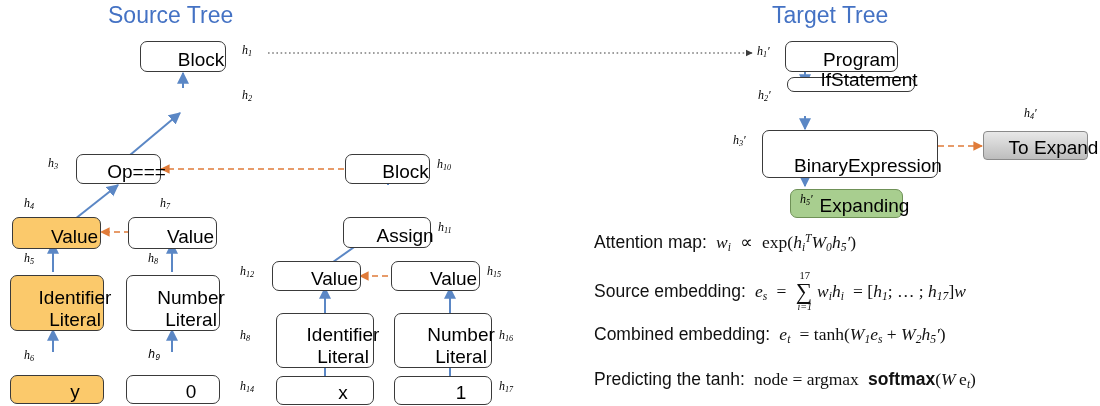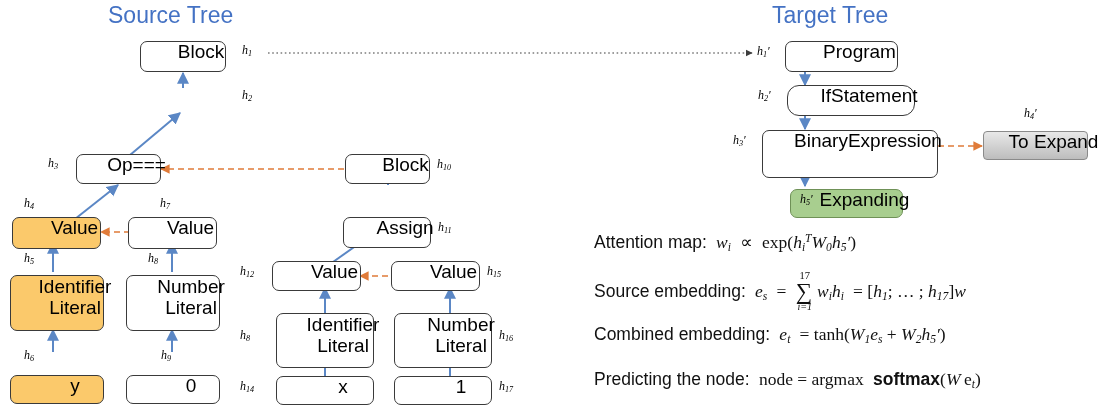--- a/index.html
+++ b/index.html
@@ -28,21 +28,21 @@
     box-sizing: border-box;
     border: 1.4px solid #3a3a3a;
     border-radius: 7px;
     background: #ffffff;
     color: #000000;
     font-family: "Liberation Sans", sans-serif;
     font-size: 19px;
     display: flex;
     flex-direction: column;
     align-items: center;
-    justify-content: flex-start;
+    justify-content: flex-end;
     line-height: 1.08;
     text-align: center;
     white-space: nowrap;
     z-index: 3;
     padding-left: 36px;
   }
   .node.two-line { line-height: 1.12; }
   .node span { display: block; }
 
   .node.yellow { background: #FBC96B; border-color: #3a3a3a; }
@@ -221,34 +221,34 @@
   </div>
 
   <div class="hlabel" style="left:242px; top:43px;">h<sub>1</sub></div>
   <div class="hlabel" style="left:242px; top:88px;">h<sub>2</sub></div>
   <div class="hlabel" style="left:48px;  top:156px;">h<sub>3</sub></div>
   <div class="hlabel" style="left:24px;  top:196px;">h<sub>4</sub></div>
   <div class="hlabel" style="left:24px;  top:251px;">h<sub>5</sub></div>
   <div class="hlabel" style="left:24px;  top:348px;">h<sub>6</sub></div>
   <div class="hlabel" style="left:160px; top:196px;">h<sub>7</sub></div>
   <div class="hlabel" style="left:148px; top:251px;">h<sub>8</sub></div>
-  <div class="hlabel" style="left:161px; top:348px;">h<sub>9</sub></div>
+  <div class="hlabel" style="left:148px; top:348px;font-family:Liberation Mono, monospace;">h<sub>9</sub></div>
   <div class="hlabel" style="left:437px; top:157px;">h<sub>10</sub></div>
   <div class="hlabel" style="left:438px; top:220px;">h<sub>11</sub></div>
   <div class="hlabel" style="left:240px; top:264px;">h<sub>12</sub></div>
   <div class="hlabel" style="left:240px; top:328px;">h<sub>8</sub></div>
   <div class="hlabel" style="left:240px; top:379px;">h<sub>14</sub></div>
   <div class="hlabel" style="left:487px; top:264px;">h<sub>15</sub></div>
   <div class="hlabel" style="left:499px; top:328px;">h<sub>16</sub></div>
   <div class="hlabel" style="left:499px; top:379px;">h<sub>17</sub></div>
 
   <div class="node" style="left:785px; top:41px; width:113px; height:31px;">
     <span>Program</span>
   </div>
-  <div class="node" style="left:787px; top:85px; width:128px; height:31px;border-radius:12px;">
+  <div class="node" style="left:787px; top:77px; width:128px; height:15px;">
     <span>IfStatement</span>
   </div>
   <div class="node" style="left:762px; top:130px; width:176px; height:48px;">
     <span>BinaryExpression</span>
   </div>
   <div class="node gray" style="left:983px; top:131px; width:105px; height:29px;">
     <span>To Expand</span>
   </div>
   <div class="node green" style="left:790px; top:189px; width:113px; height:29px;">
     <span>Expanding</span>
@@ -280,18 +280,18 @@
     <span class="mr">&nbsp;=&nbsp;[</span><span class="m">h<sub>1</sub></span><span class="mr">;&nbsp;</span><span class="mr">…</span><span class="mr">&nbsp;;&nbsp;</span><span class="m">h<sub>17</sub></span><span class="mr">]</span><span class="m">w</span>
   </div>
 
   <div class="eq" style="left:594px; top:324px;">
     <span>Combined embedding:</span>
     <span class="m">&nbsp;e<sub>t</sub></span>
     <span class="mr">&nbsp;=&nbsp;tanh(</span><span class="m">W<sub>1</sub>e<sub>s</sub></span><span class="mr">&nbsp;+&nbsp;</span><span class="m">W<sub>2</sub>h<sub>5</sub>′</span><span class="mr">)</span>
   </div>
 
   <div class="eq" style="left:594px; top:369px;">
-    <span>Predicting the node:</span>
+    <span>Predicting the tanh:</span>
     <span class="mr">&nbsp;node&nbsp;=&nbsp;argmax&nbsp;</span>
     <span class="bold">softmax</span><span class="mr">(</span><span class="m">W</span><span class="mr"> e<sub>t</sub></span><span class="mr">)</span>
   </div>
 
 </div>
 
 </body></html>

